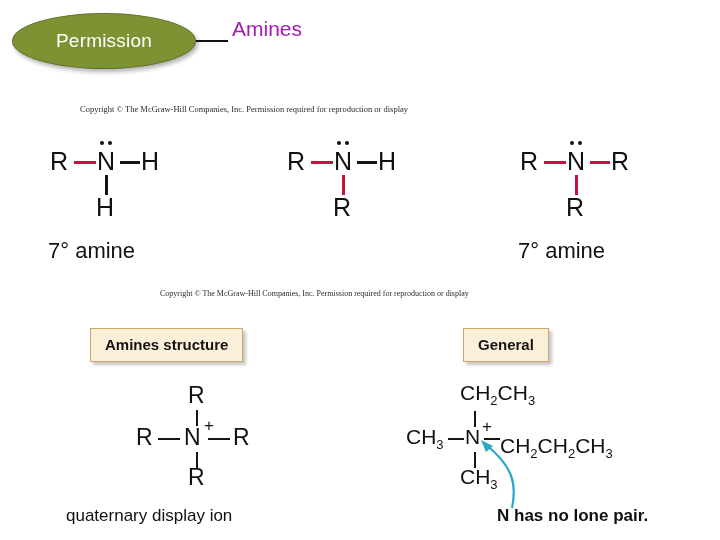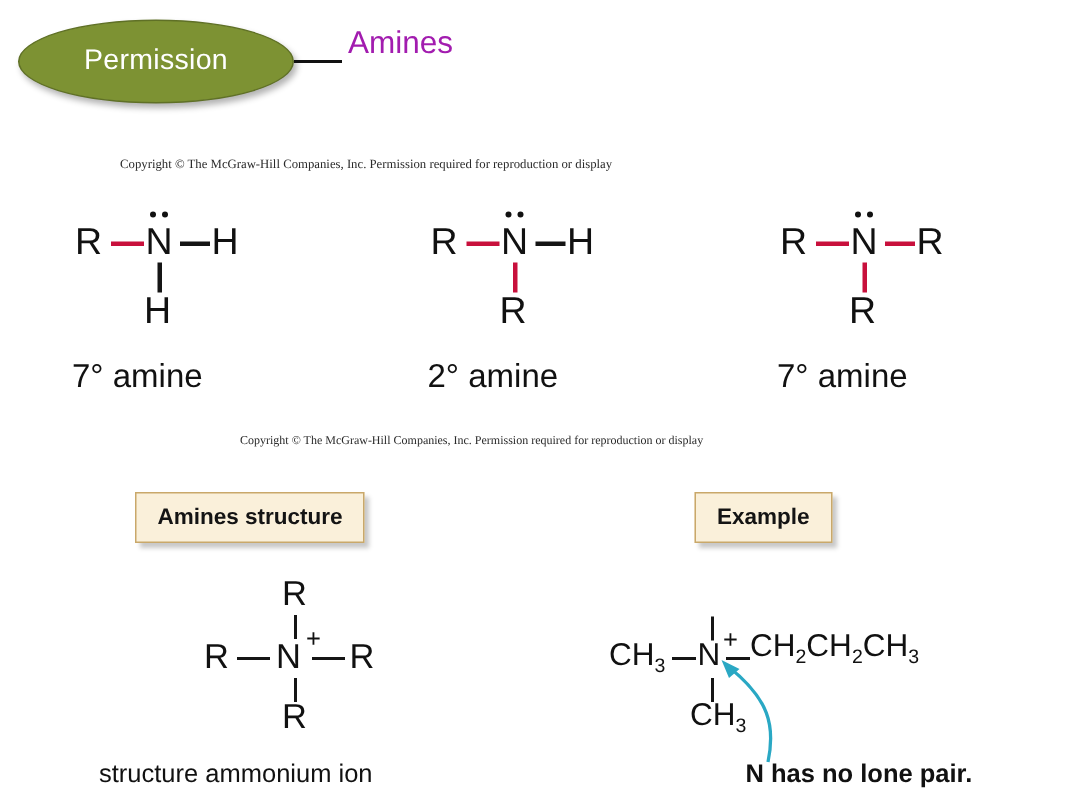--- a/index.html
+++ b/index.html
@@ -210,21 +210,20 @@
           <i></i>
         </div>
       <div class="atom" style="left:2px; top:24px;">R</div>
       <div class="bond-h bond-red" style="left:26px; top:36px; width:22px;"></div>
       <div class="atom" style="left:49px; top:24px;">N</div>
       <div class="bond-h bond-black" style="left:72px; top:36px; width:20px;"></div>
       <div class="atom" style="left:93px; top:24px;">H</div>
       <div class="bond-v bond-red" style="left:57px; top:50px; height:20px;"></div>
       <div class="atom" style="left:48px; top:70px;">R</div>
     </div>
-    <div class="amine-caption">2° amine</div>
   </div>
 
   <div class="amine-cell" id="amine-cell-2">
     <div class="struct">
       <div class="lonepair" style="left:52px; top:16px;">
           <i></i>
           <i></i>
         </div>
       <div class="atom" style="left:2px; top:24px;">R</div>
       <div class="bond-h bond-red" style="left:26px; top:36px; width:22px;"></div>
@@ -235,49 +234,50 @@
       <div class="atom" style="left:48px; top:70px;">R</div>
     </div>
     <div class="amine-caption">7° amine</div>
   </div>
 
 </div>
 
 <div class="copyright" id="copyright-2">Copyright © The McGraw-Hill Companies, Inc. Permission required for reproduction or display</div>
 
 <div class="chip" id="chip-general">Amines structure</div>
-<div class="chip" id="chip-example">Example</div>
+<div class="chip" id="chip-example">General</div>
 
 <div id="quat-structure">
   <div class="atom" style="left:70px; top:-2px; font-size:23px;">R</div>
   <div class="bond-v bond-black" style="left:78px; top:24px; height:16px; width:2px;"></div>
   <div class="atom" style="left:18px; top:40px; font-size:23px;">R</div>
   <div class="bond-h bond-black" style="left:40px; top:52px; width:22px; height:2px;"></div>
   <div class="atom" style="left:66px; top:40px; font-size:23px;">N</div>
   <div class="charge" style="left:86px; top:30px;">+</div>
   <div class="bond-h bond-black" style="left:90px; top:52px; width:22px; height:2px;"></div>
   <div class="atom" style="left:115px; top:40px; font-size:23px;">R</div>
   <div class="bond-v bond-black" style="left:78px; top:66px; height:16px; width:2px;"></div>
   <div class="atom" style="left:70px; top:80px; font-size:23px;">R</div>
 </div>
 
-<div class="bottom-caption" id="caption-quat">structure ammonium ion</div>
+<div class="bottom-caption" id="caption-quat">quaternary display ion</div>
 
 <div id="example-structure">
 
+  <div class="atom" style="left:52px; top:-4px; font-size:21px;"><span>CH</span><sub style="font-size:13px;">2</sub><span>CH</span><sub style="font-size:13px;">3</sub></div>
   <div class="bond-v bond-black" style="left:66px; top:25px; height:16px; width:2px;"></div>
 
   <div class="atom" style="left:-2px; top:40px; font-size:21px;"><span>CH</span><sub style="font-size:13px;">3</sub></div>
   <div class="bond-h bond-black" style="left:40px; top:52px; width:16px; height:2px;"></div>
 
   <div class="atom" style="left:57px; top:40px; font-size:21px;">N</div>
   <div class="charge" style="left:74px; top:31px;">+</div>
 
   <div class="bond-h bond-black" style="left:76px; top:52px; width:16px; height:2px;"></div>
-  <div class="atom" style="left:92px; top:34px; font-size:21px;"><span>CH</span><sub style="font-size:13px;">2</sub><span>CH</span><sub style="font-size:13px;">2</sub><span>CH</span><sub style="font-size:13px;">3</sub></div>
+  <div class="atom" style="left:92px; top:49px; font-size:21px;"><span>CH</span><sub style="font-size:13px;">2</sub><span>CH</span><sub style="font-size:13px;">2</sub><span>CH</span><sub style="font-size:13px;">3</sub></div>
 
   <div class="bond-v bond-black" style="left:66px; top:66px; height:16px; width:2px;"></div>
   <div class="atom" style="left:52px; top:80px; font-size:21px;"><span>CH</span><sub style="font-size:13px;">3</sub></div>
 </div>
 
 <svg id="lonepair-arrow" viewBox="0 0 90 78">
   <path d="M 57 76 C 62 52, 58 34, 30 12" stroke="#2aa8c4" stroke-width="2.2" fill="none"></path>
   <polygon points="26,8 38,14 31,20" fill="#2aa8c4"></polygon>
 </svg>
 

